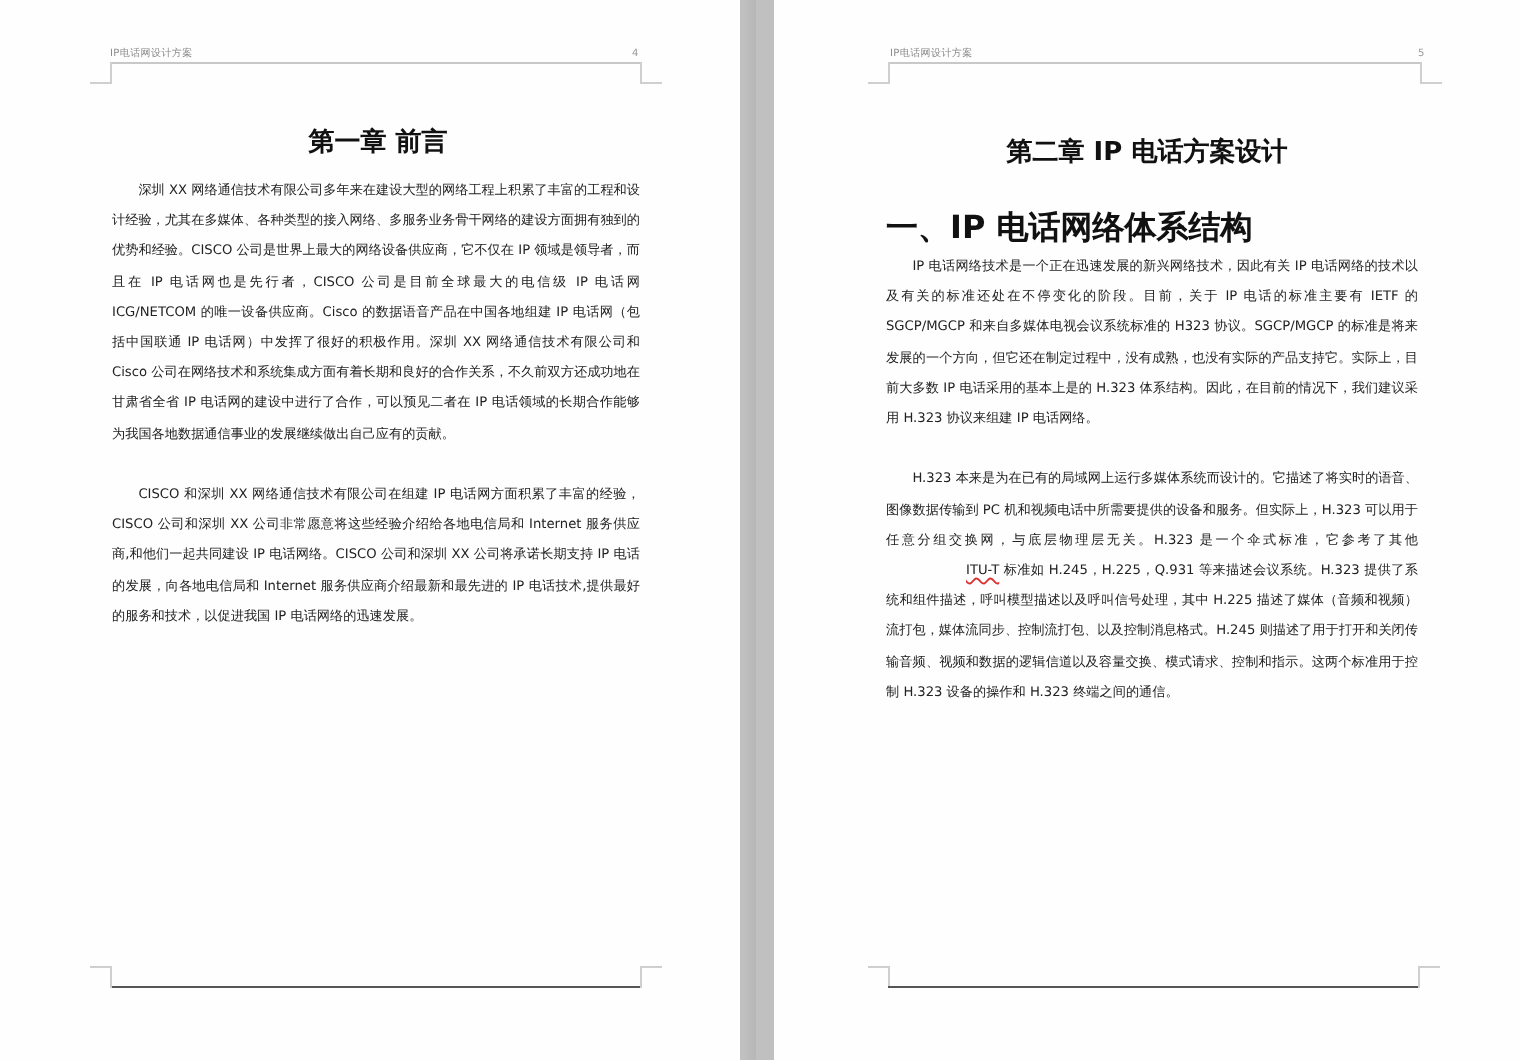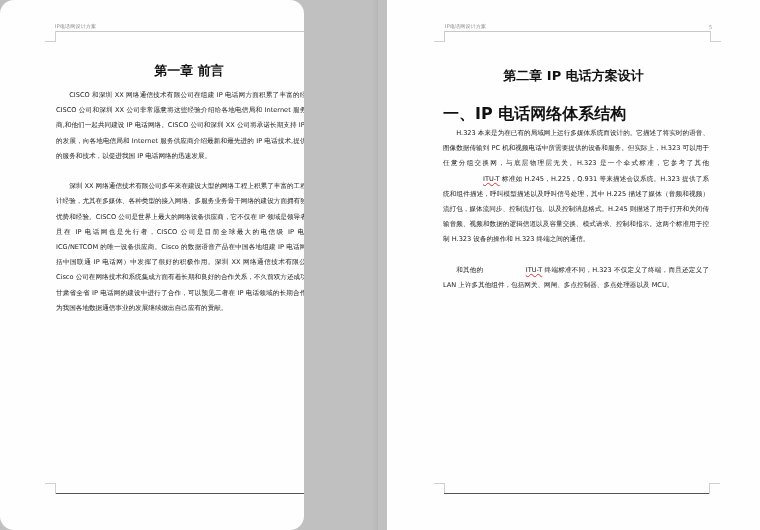--- a/index.html
+++ b/index.html
@@ -7,21 +7,21 @@
     width: 760px; height: 530px; overflow: hidden;
     background: #c0c0c0;
     font-family: "DejaVu Sans", "Liberation Sans", sans-serif;
     position: relative;
   }
   .page {
     position: absolute; top: 0; height: 530px;
     background: #fefefe;
     overflow: hidden;
   }
-  #page-left { left: 0; width: 304px; border-radius: 14px; }
+  #page-left { left: 0; width: 370px; }
   #page-right { left: 387px; width: 417px; }
   .gap-shadow-l { position:absolute; left:372px; top:0; width:6px; height:530px;
     background: linear-gradient(to right, rgba(0,0,0,0), rgba(0,0,0,0.05)); }
   .gap-shadow-r { position:absolute; left:387px; top:0; width:6px; height:530px;
     background: linear-gradient(to left, rgba(0,0,0,0), rgba(0,0,0,0.05)); }
 
   .hdr-text {
     position: absolute; top: 23px; font-size: 5px; color: #8a8a8a; letter-spacing: 0.2px;
   }
   .hdr-num { position: absolute; top: 24px; font-size: 5px; color: #999; }
@@ -53,22 +53,22 @@
 <div class="page" id="page-left">
   <span class="hdr-text" style="left:55px;">IP电话网设计方案</span>
   <span class="hdr-num" style="left:316px;">4</span>
   <div class="hdr-rule" style="left:55px; width:265px;"></div>
   <div class="crop tl" style="left:45px; top:31px;"></div>
   <div class="crop tr" style="left:320px; top:31px;"></div>
 
   <div class="chapter-title" style="left:0; width:378px; top:62px;">第一章 前言</div>
 
   <div class="body" style="left:56px; width:264px; top:88px;">
+    <p>深圳 XX 网络通信技术有限公司多年来在建设大型的网络工程上积累了丰富的工程和设计经验，尤其在多媒体、各种类型的接入网络、多服务业务骨干网络的建设方面拥有独到的优势和经验。CISCO 公司是世界上最大的网络设备供应商，它不仅在 IP 领域是领导者，而且在 IP 电话网也是先行者，CISCO 公司是目前全球最大的电信级 IP 电话网 ICG/NETCOM 的唯一设备供应商。Cisco 的数据语音产品在中国各地组建 IP 电话网（包括中国联通 IP 电话网）中发挥了很好的积极作用。深圳 XX 网络通信技术有限公司和 Cisco 公司在网络技术和系统集成方面有着长期和良好的合作关系，不久前双方还成功地在甘肃省全省 IP 电话网的建设中进行了合作，可以预见二者在 IP 电话领域的长期合作能够为我国各地数据通信事业的发展继续做出自己应有的贡献。</p>
     <p>CISCO 和深圳 XX 网络通信技术有限公司在组建 IP 电话网方面积累了丰富的经验，CISCO 公司和深圳 XX 公司非常愿意将这些经验介绍给各地电信局和 Internet 服务供应商,和他们一起共同建设 IP 电话网络。CISCO 公司和深圳 XX 公司将承诺长期支持 IP 电话的发展，向各地电信局和 Internet 服务供应商介绍最新和最先进的 IP 电话技术,提供最好的服务和技术，以促进我国 IP 电话网络的迅速发展。</p>
-    <p>深圳 XX 网络通信技术有限公司多年来在建设大型的网络工程上积累了丰富的工程和设计经验，尤其在多媒体、各种类型的接入网络、多服务业务骨干网络的建设方面拥有独到的优势和经验。CISCO 公司是世界上最大的网络设备供应商，它不仅在 IP 领域是领导者，而且在 IP 电话网也是先行者，CISCO 公司是目前全球最大的电信级 IP 电话网 ICG/NETCOM 的唯一设备供应商。Cisco 的数据语音产品在中国各地组建 IP 电话网（包括中国联通 IP 电话网）中发挥了很好的积极作用。深圳 XX 网络通信技术有限公司和 Cisco 公司在网络技术和系统集成方面有着长期和良好的合作关系，不久前双方还成功地在甘肃省全省 IP 电话网的建设中进行了合作，可以预见二者在 IP 电话领域的长期合作能够为我国各地数据通信事业的发展继续做出自己应有的贡献。</p>
   </div>
 
   <div class="crop bl" style="left:45px; top:483px;"></div>
   <div class="crop br" style="left:320px; top:483px;"></div>
   <div class="ftr-rule" style="left:56px; width:264px; top:493px;"></div>
 </div>
 
 <div class="gap-shadow-l"></div>
 <div class="gap-shadow-r"></div>
 
@@ -76,20 +76,20 @@
   <span class="hdr-text" style="left:58px;">IP电话网设计方案</span>
   <span class="hdr-num" style="left:322px;">5</span>
   <div class="hdr-rule" style="left:57px; width:266px;"></div>
   <div class="crop tl" style="left:47px; top:31px;"></div>
   <div class="crop tr" style="left:323px; top:31px;"></div>
 
   <div class="chapter-title" style="left:0; width:373px; top:67px;">第二章 IP 电话方案设计</div>
   <div class="section-title" style="left:56px; top:104px;">一、IP 电话网络体系结构</div>
 
   <div class="body" style="left:56px; width:266px; top:126px;">
+    <p>IP 电话网络技术是一个正在迅速发展的新兴网络技术，因此有关 IP 电话网络的技术以及有关的标准还处在不停变化的阶段。目前，关于 IP 电话的标准主要有 IETF 的 SGCP/MGCP 和来自多媒体电视会议系统标准的 H323 协议。SGCP/MGCP 的标准是将来发展的一个方向，但它还在制定过程中，没有成熟，也没有实际的产品支持它。实际上，目前大多数 IP 电话采用的基本上是的 H.323 体系结构。因此，在目前的情况下，我们建议采用 H.323 协议来组建 IP 电话网络。</p>
     <p>H.323 本来是为在已有的局域网上运行多媒体系统而设计的。它描述了将实时的语音、图像数据传输到 PC 机和视频电话中所需要提供的设备和服务。但实际上，H.323 可以用于任意分组交换网，与底层物理层无关。H.323 是一个伞式标准，它参考了其他 <span class="squiggle">ITU-T</span> 标准如 H.245，H.225，Q.931 等来描述会议系统。H.323 提供了系统和组件描述，呼叫模型描述以及呼叫信号处理，其中 H.225 描述了媒体（音频和视频）流打包，媒体流同步、控制流打包、以及控制消息格式。H.245 则描述了用于打开和关闭传输音频、视频和数据的逻辑信道以及容量交换、模式请求、控制和指示。这两个标准用于控制 H.323 设备的操作和 H.323 终端之间的通信。</p>
-    <p>和其他的 <span class="squiggle">ITU-T</span> 终端标准不同，H.323 不仅定义了终端，而且还定义了 LAN 上许多其他组件，包括网关、网闸、多点控制器、多点处理器以及 MCU。</p>
   </div>
 
   <div class="crop bl" style="left:47px; top:483px;"></div>
   <div class="crop br" style="left:322px; top:483px;"></div>
   <div class="ftr-rule" style="left:57px; width:265px; top:493px;"></div>
 </div>
 
 </body></html>

